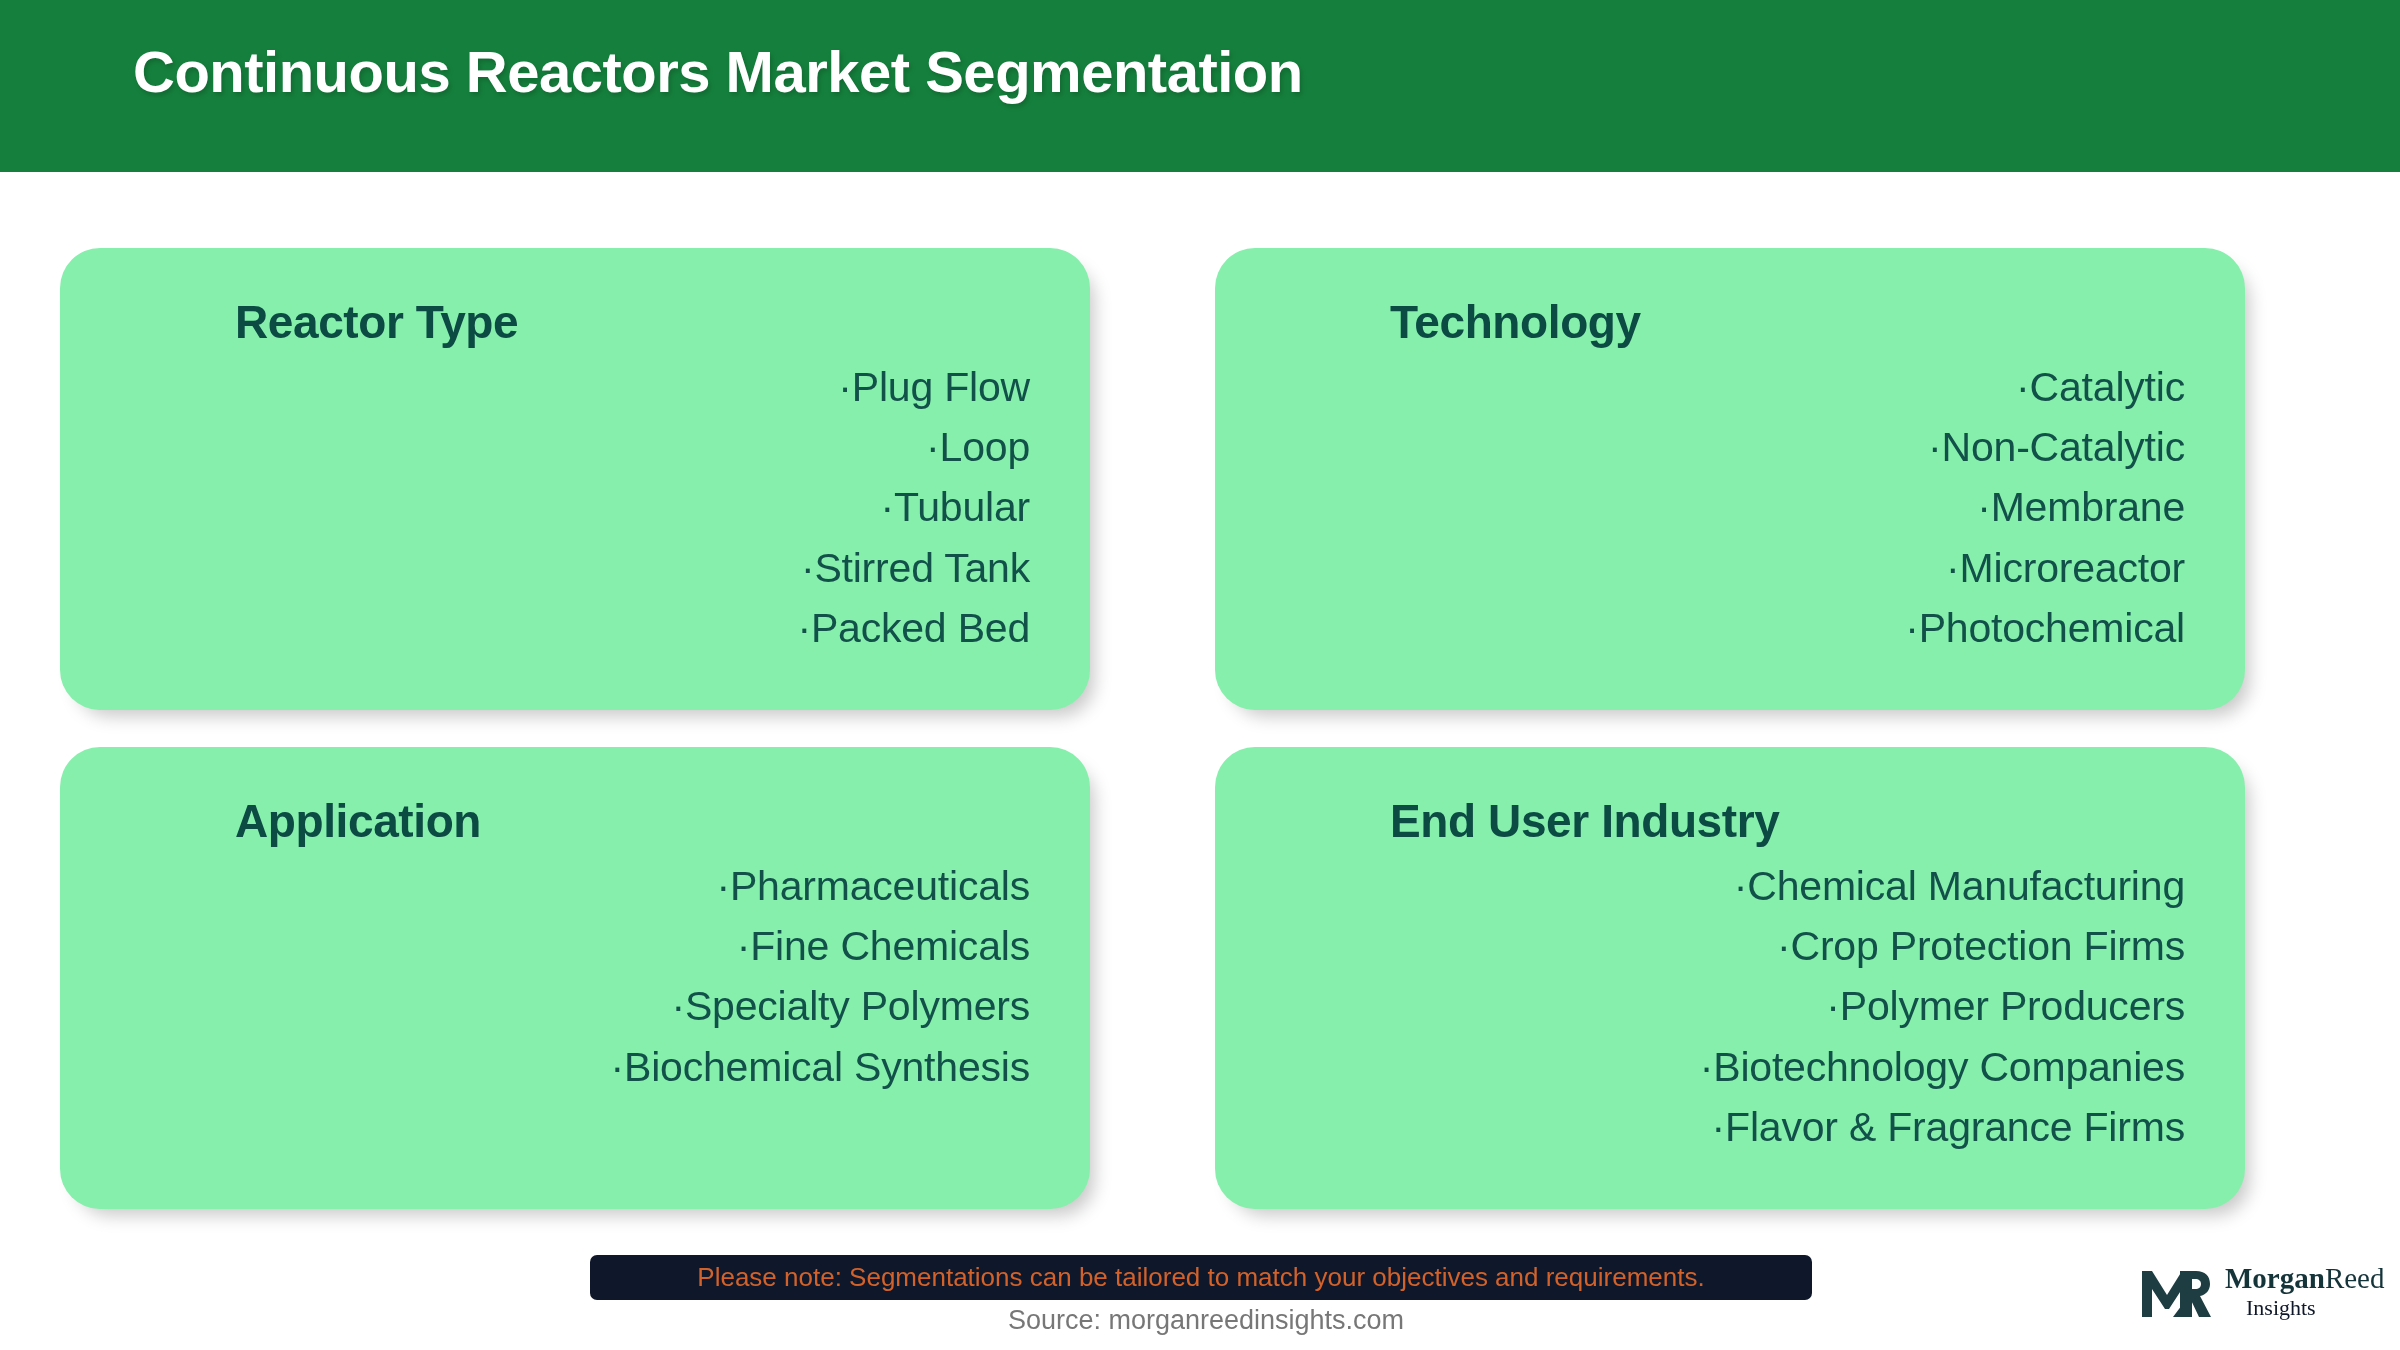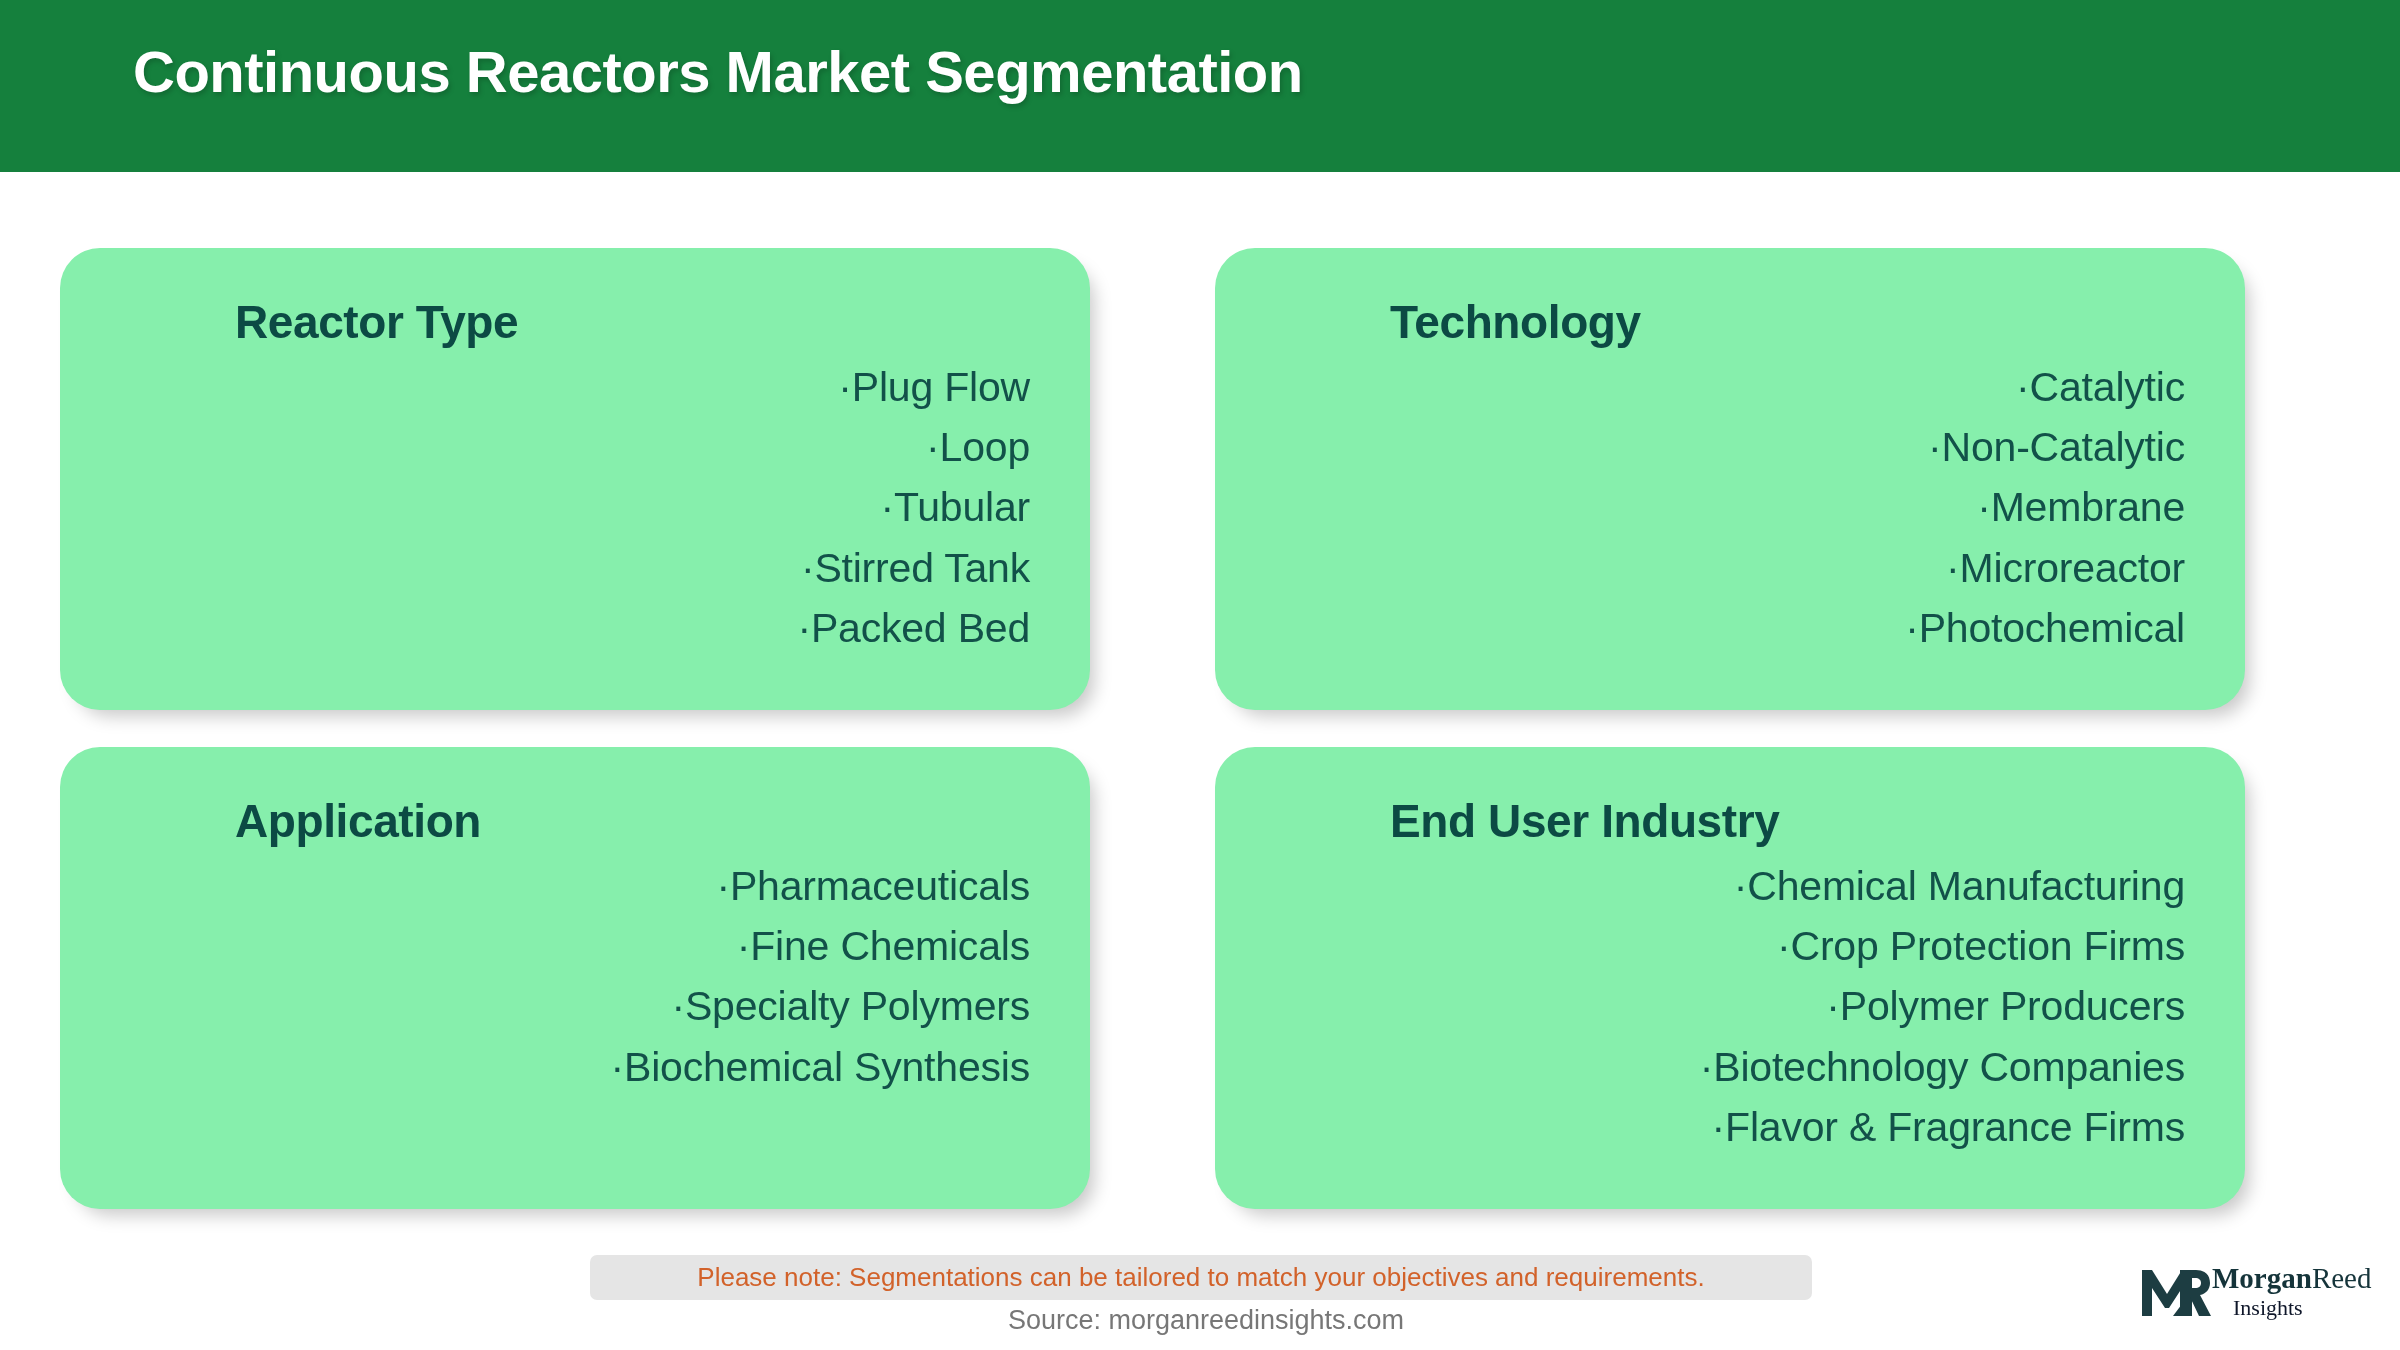--- a/index.html
+++ b/index.html
@@ -85,21 +85,21 @@
     color: #125149;
   }
 
   
   .note-pill {
     position: absolute;
     left: 590px;
     top: 1255px;
     width: 1222px;
     height: 45px;
-    background: #e5e5e5;
+    background: #0f172a;
     border-radius: 7px;
     display: flex;
     align-items: center;
     justify-content: center;
     box-sizing: border-box;
   }
   .note-text {
     font-size: 26px;
     color: #d2622a;
     white-space: nowrap;
@@ -113,21 +113,22 @@
     font-size: 27px;
     color: #777777;
   }
 
   
   .logo {
     position: absolute;
     left: 2140px;
     top: 1264px;
     display: flex;
-    align-items: center;
+    align-items: flex-end;
+    gap: 13px;
   }
   .logo-mark {
     width: 72px;
     height: 52px;
     flex: 0 0 auto;
   }
   .logo-words {
     display: flex;
     flex-direction: column;
     justify-content: center;

